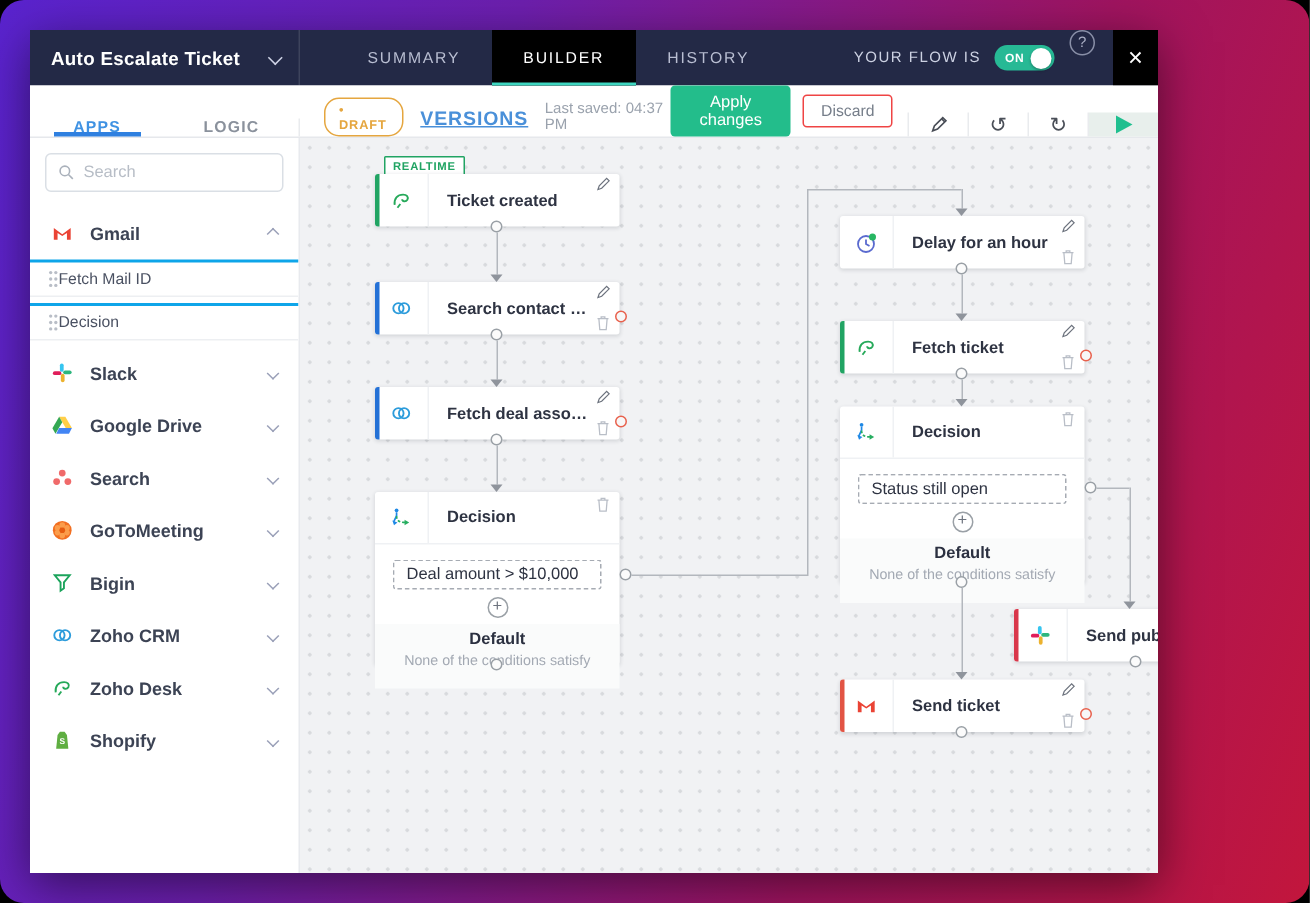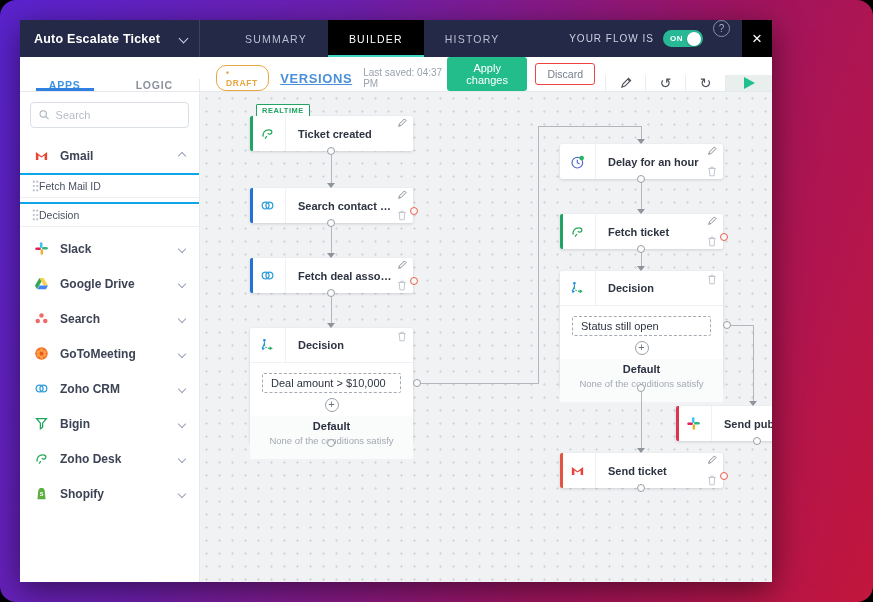--- a/index.html
+++ b/index.html
@@ -257,31 +257,31 @@
                 <circle cx="7" cy="14.5" r="3"></circle>
                 <circle cx="7" cy="9.5" r="3"></circle>
               </g>
               <circle cx="12" cy="12" r="3" fill="#e65c10"></circle>
             </svg>
           <span class="app-name">GoToMeeting</span>
           <span class="chev"></span>
         </div>
         <div class="app-row">
           <svg width="15" height="15" viewBox="0 0 24 24">
+              <path d="M4 4h16l-6.2 7.5V18l-3.6 2.5v-9z" fill="none" stroke="#1ca45c" stroke-width="2"></path>
+            </svg>
+          <span class="app-name">Bigin</span>
+          <span class="chev"></span>
+        </div>
+        <div class="app-row">
+          <svg width="15" height="15" viewBox="0 0 24 24">
               <circle cx="9" cy="12" r="5.5" fill="none" stroke="#2d9cdb" stroke-width="2"></circle>
               <circle cx="15" cy="12" r="5.5" fill="none" stroke="#2d9cdb" stroke-width="2"></circle>
             </svg>
           <span class="app-name">Zoho CRM</span>
-          <span class="chev"></span>
-        </div>
-        <div class="app-row">
-          <svg width="15" height="15" viewBox="0 0 24 24">
-              <path d="M4 4h16l-6.2 7.5V18l-3.6 2.5v-9z" fill="none" stroke="#1ca45c" stroke-width="2"></path>
-            </svg>
-          <span class="app-name">Bigin</span>
           <span class="chev"></span>
         </div>
         <div class="app-row">
           <svg width="15" height="15" viewBox="0 0 24 24">
               <path d="M5 17c-1-7 3-11 9-11 4 0 6 2.5 4.5 5.5C17 14 13 13.5 13 11" fill="none" stroke="#26a95a" stroke-width="2"></path>
               <path d="M8 20l3-4" stroke="#26a95a" stroke-width="2"></path>
             </svg>
           <span class="app-name">Zoho Desk</span>
           <span class="chev"></span>
         </div>

